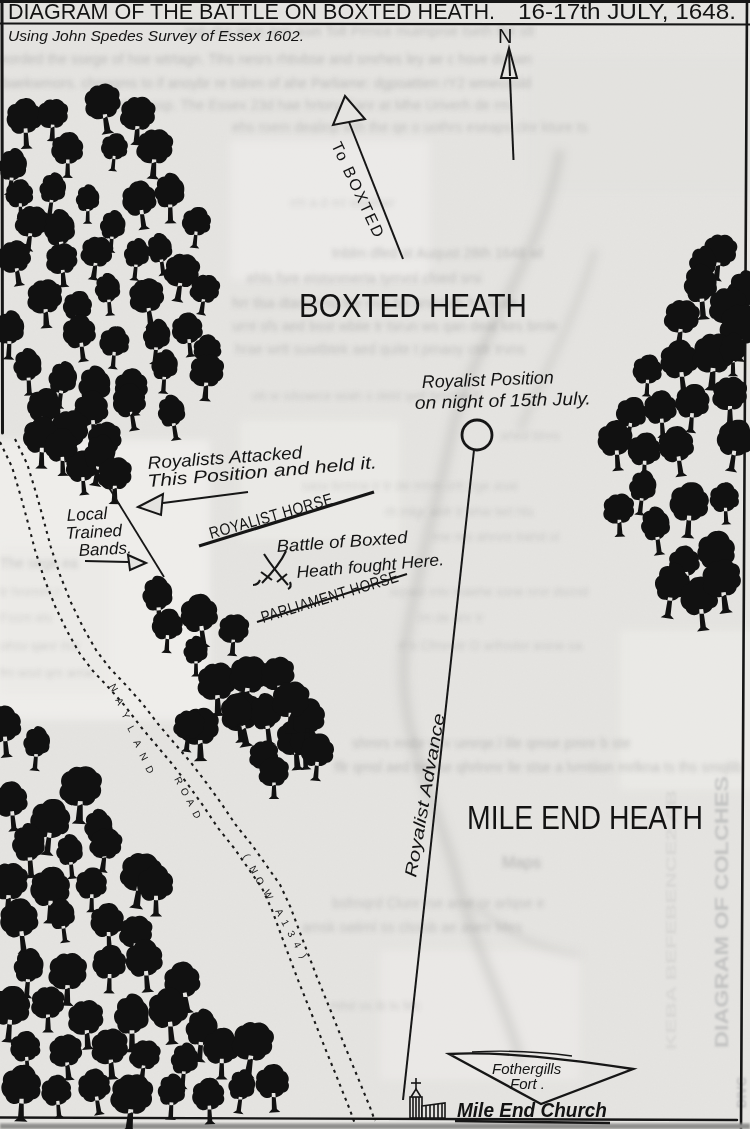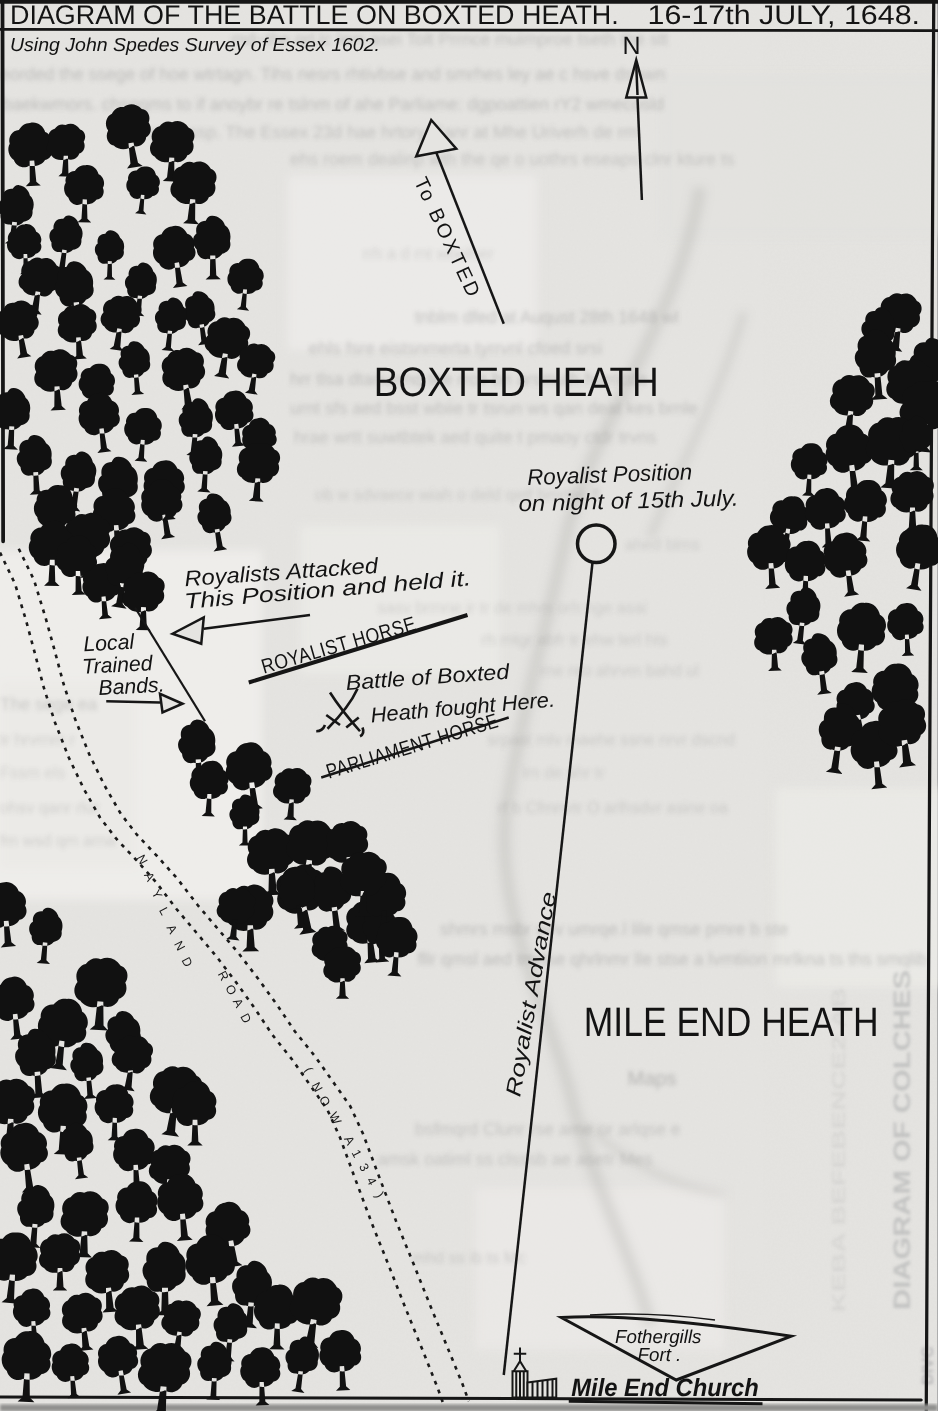--- a/index.html
+++ b/index.html
@@ -1,16 +1,16 @@
 <!DOCTYPE html>
 <html><head>
 <meta charset="utf-8">
 <style>
 html,body{margin:0;padding:0;background:#777;}
-#page{position:relative;width:750px;height:1129px;overflow:hidden;background:#e5e5e5;}
+#page{position:relative;width:750px;height:1129px;overflow:hidden;background:#eab308;}
 svg{position:absolute;top:0;left:0;}
 </style>
 </head>
 <body>
 <div id="page">
 <svg width="750" height="1129" viewBox="0 0 750 1129" font-family="Liberation Sans, sans-serif">
 <defs>
 <path id="t0" d="M-1,-14 C3,-16 7,-15 10,-11 C14,-10 15,-5 13,-2 C15,2 13,6 10,7 C9,11 4,13 1,11 C-2,13 -8,13 -11,9 C-14,8 -16,3 -13,-1 C-15,-5 -13,-10 -9,-11 C-7,-14 -4,-15 -1,-14 Z M-1.6,9 L-2.4,22 L-5,24.5 L5,24.5 L2.4,22 L1.6,9 Z"></path>
 <path id="t1" d="M0,-15 C4,-16 8,-13 9,-9 C12,-8 14,-3 12,0 C14,4 11,8 8,8 C6,11 2,12 -2,11 C-5,13 -10,11 -11,7 C-14,5 -15,0 -13,-3 C-14,-7 -11,-11 -7,-11 C-5,-14 -3,-15 0,-15 Z M-1.4,8 L-2,21 L-4.6,23.5 L4.6,23.5 L2,21 L1.4,8 Z"></path>
 <path id="t2" d="M0,-16 C4,-16 7,-13 8,-10 C11,-8 12,-4 11,0 C12,4 10,7 6,8 C4,11 0,12 -3,11 C-7,12 -10,9 -10,5 C-13,2 -13,-3 -10,-5 C-11,-10 -8,-13 -4,-13 C-3,-15 -2,-16 0,-16 Z M-1.6,9 L-2,21.5 L-4.8,24 L4.8,24 L2,21.5 L1.6,9 Z"></path>

